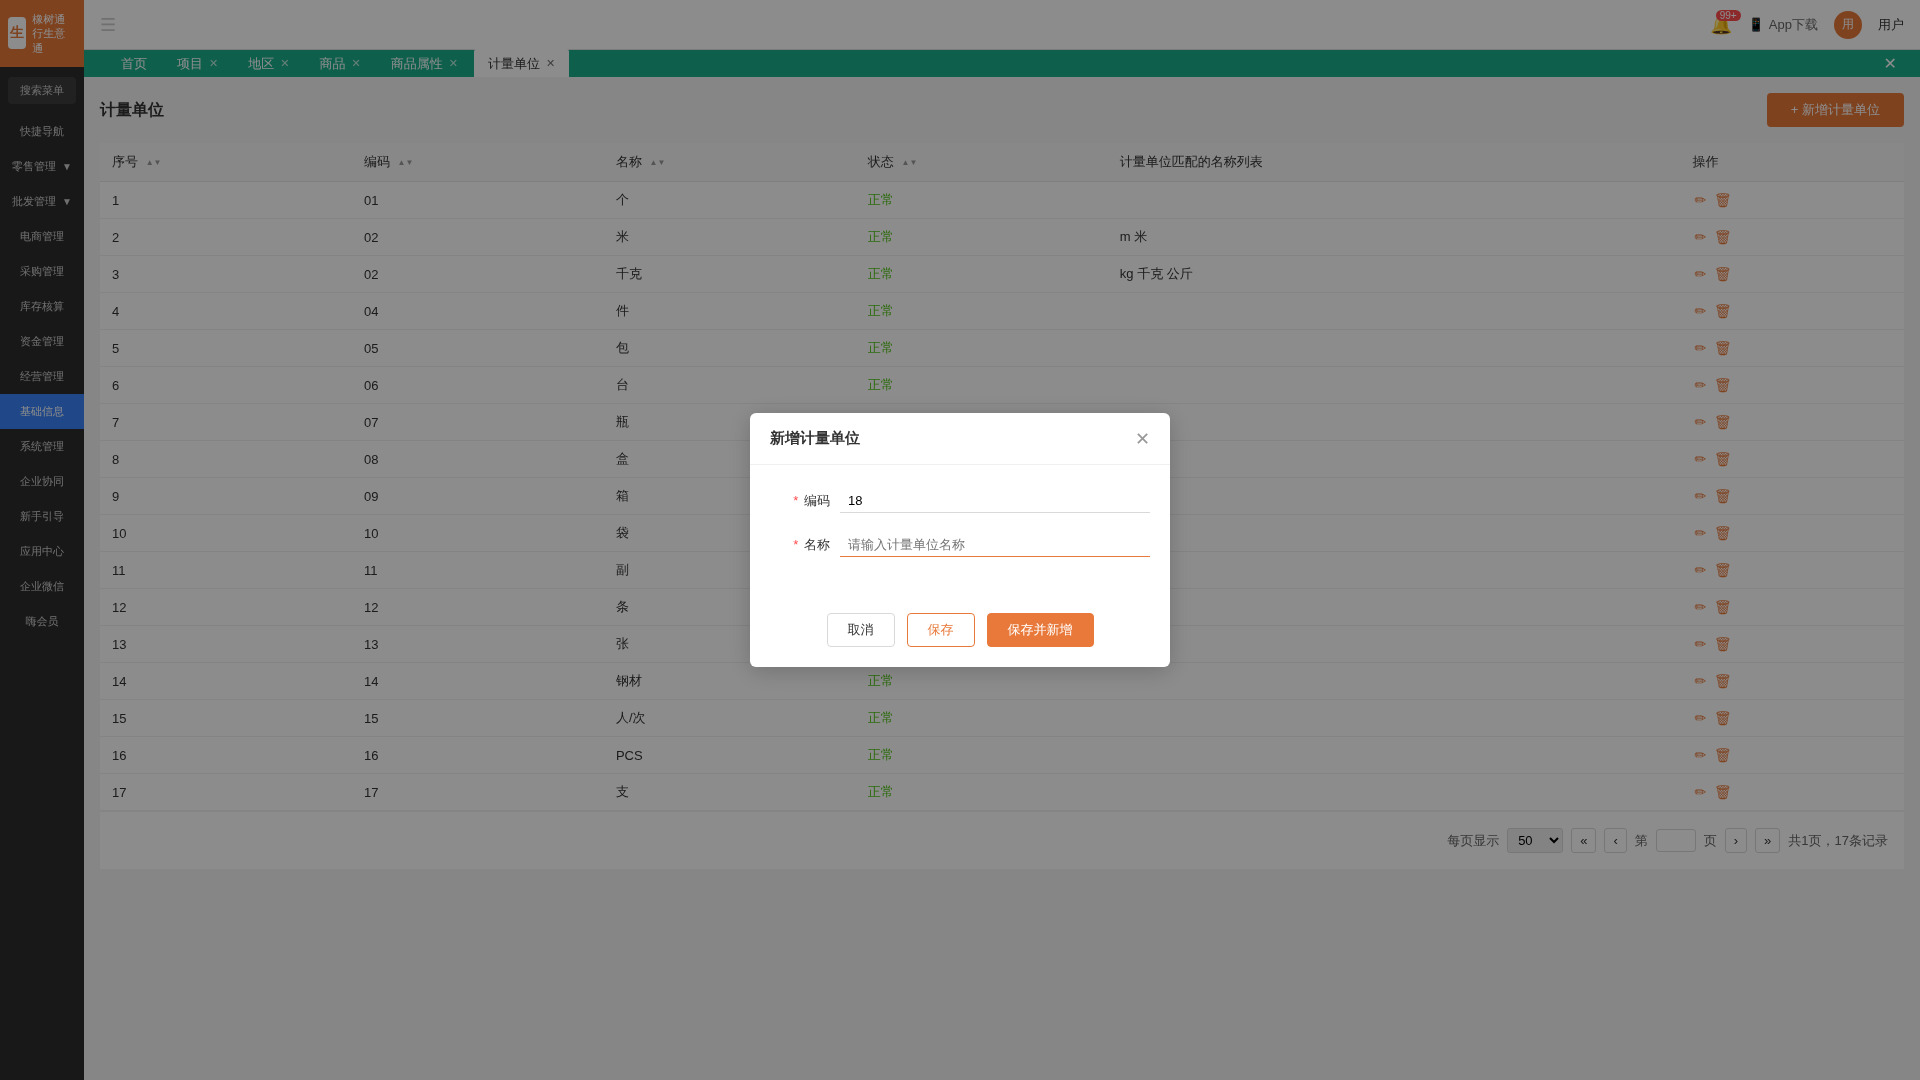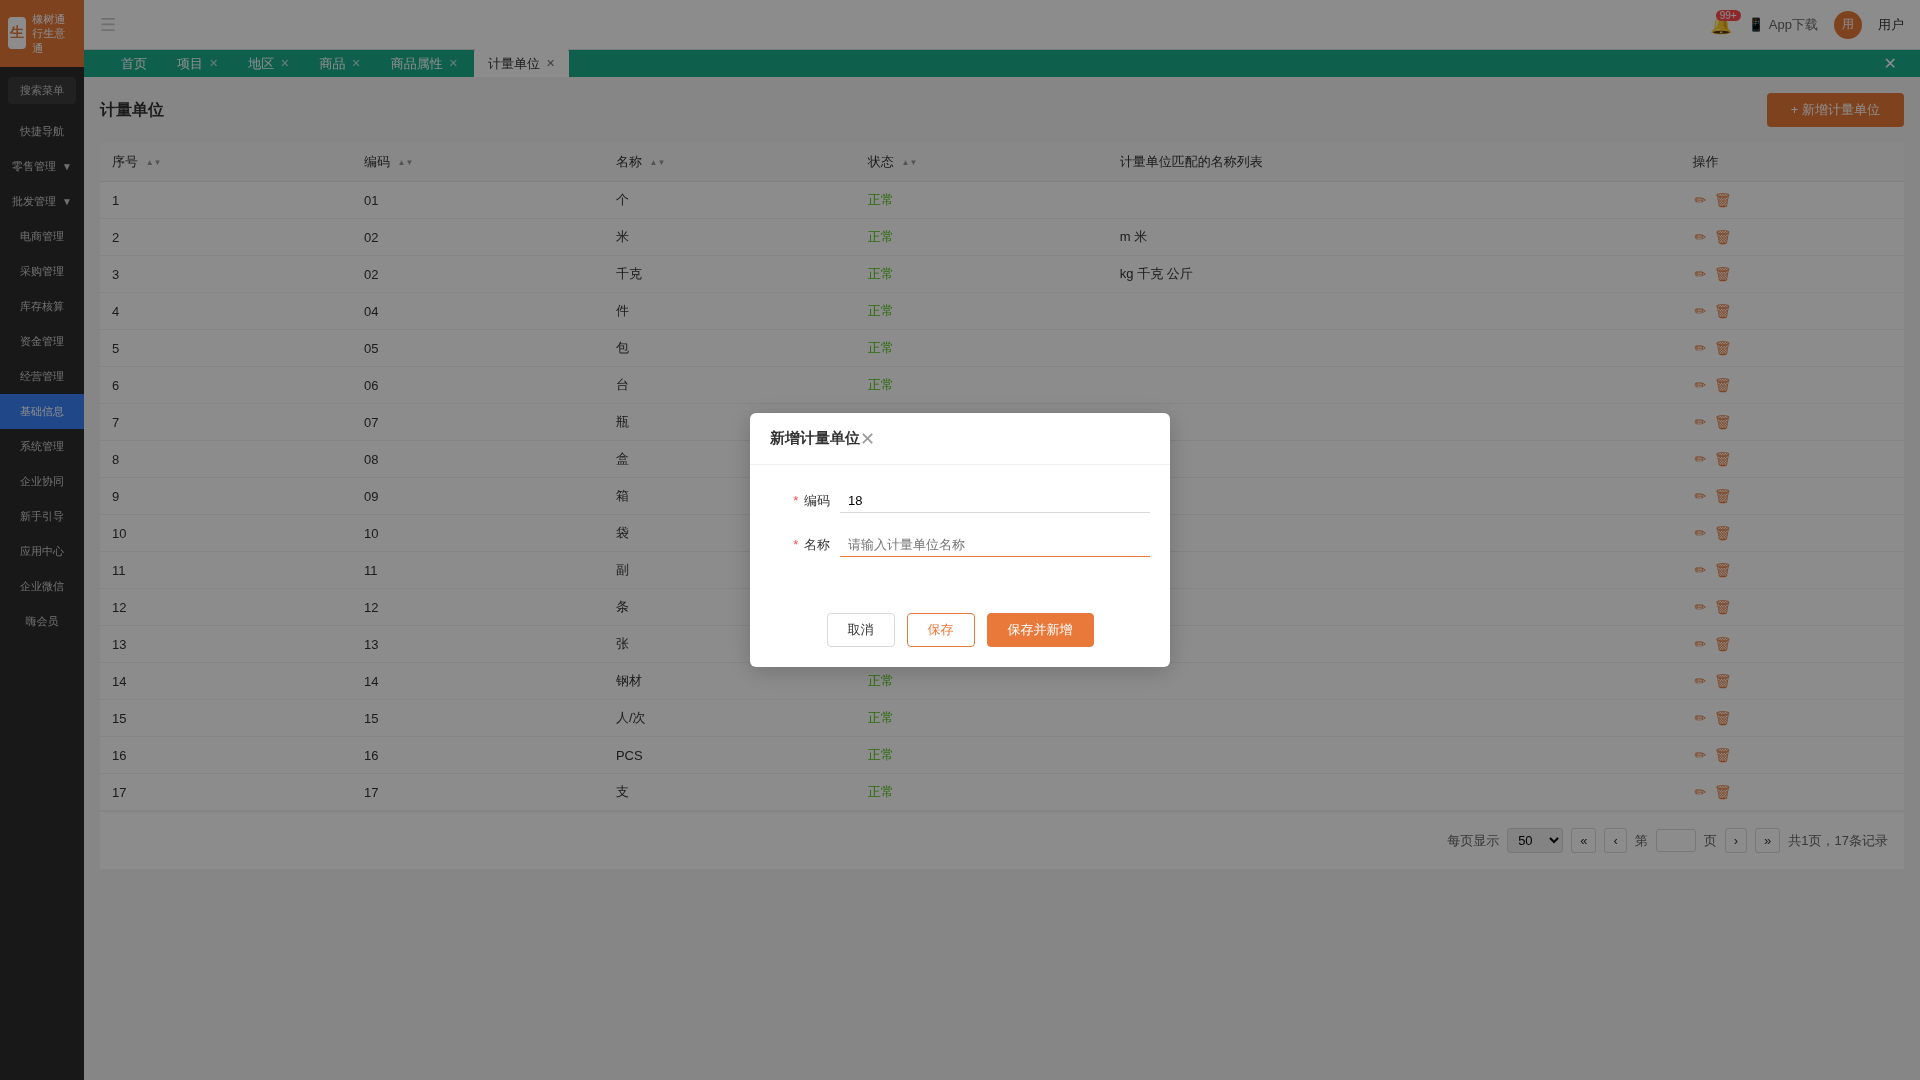--- a/index.html
+++ b/index.html
@@ -58,21 +58,21 @@
 
     
     .pagination { display: flex; align-items: center; justify-content: flex-end; padding: 16px; gap: 8px; background: white; border-top: 1px solid #f0f0f0; font-size: 13px; color: #666; }
     .page-btn { padding: 4px 8px; border: 1px solid #d9d9d9; background: white; cursor: pointer; border-radius: 3px; color: #333; font-size: 13px; }
     .page-input { width: 40px; border: 1px solid #d9d9d9; padding: 3px 6px; text-align: center; border-radius: 3px; font-size: 13px; }
     .page-select { border: 1px solid #d9d9d9; padding: 3px 6px; border-radius: 3px; font-size: 13px; }
 
     
     .modal-overlay { position: fixed; top: 0; left: 0; width: 100%; height: 100%; background: rgba(0,0,0,0.45); display: flex; align-items: center; justify-content: center; z-index: 1000; }
     .modal { background: white; border-radius: 6px; width: 420px; box-shadow: 0 4px 24px rgba(0,0,0,0.2); }
-    .modal-header { padding: 16px 20px; border-bottom: 1px solid #f0f0f0; display: flex; align-items: center; }
+    .modal-header { padding: 16px 20px; border-bottom: 1px solid #f0f0f0; display: flex; justify-content: space-between; align-items: center; }
     .modal-title { font-size: 15px; font-weight: bold; color: #333; }
     .modal-close { background: none; border: none; cursor: pointer; font-size: 18px; color: #999; line-height: 1; }
     .modal-body { padding: 24px 20px; }
     .form-row { display: flex; align-items: center; margin-bottom: 20px; }
     .form-label { width: 60px; text-align: right; font-size: 13px; color: #333; margin-right: 10px; }
     .form-required { color: #ff4d4f; margin-right: 2px; }
     .form-input { flex: 1; border: none; border-bottom: 1px solid #d9d9d9; padding: 4px 8px; font-size: 13px; outline: none; }
     .form-input.active-input { border-bottom-color: #e8793a; }
     .modal-footer { padding: 12px 20px 20px; display: flex; justify-content: center; gap: 12px; }
     .btn-cancel { background: white; border: 1px solid #d9d9d9; color: #333; padding: 0 20px; border-radius: 4px; cursor: pointer; font-size: 13px; }

